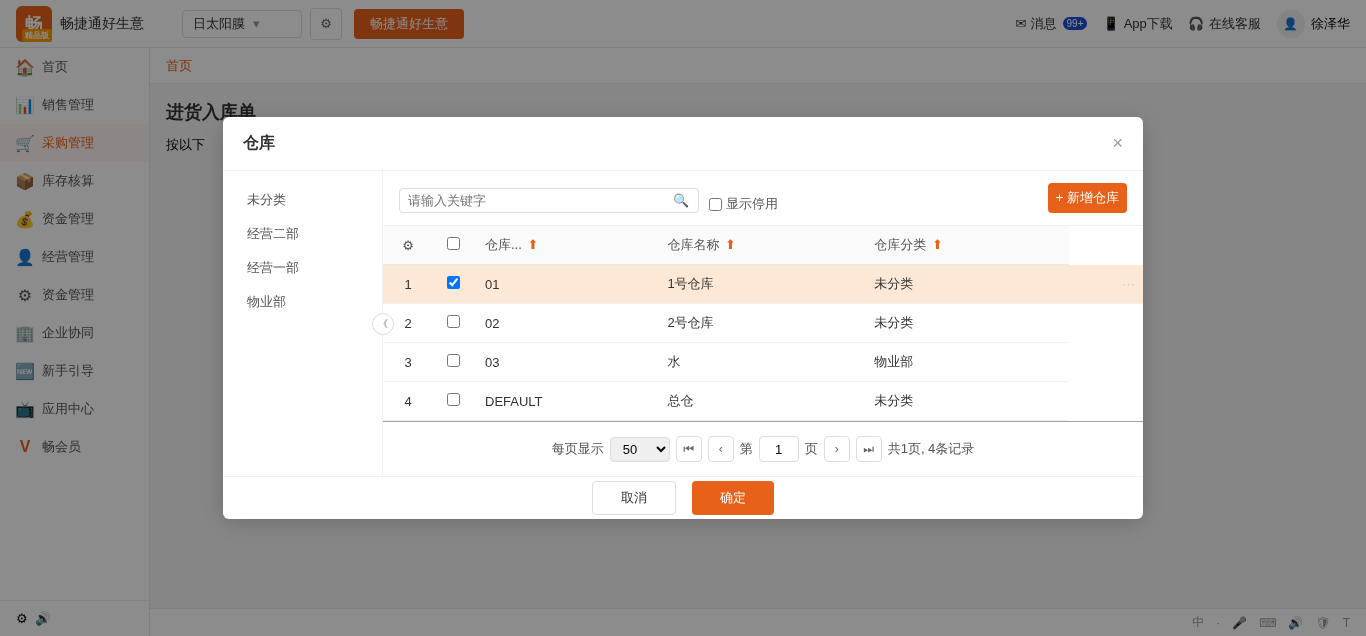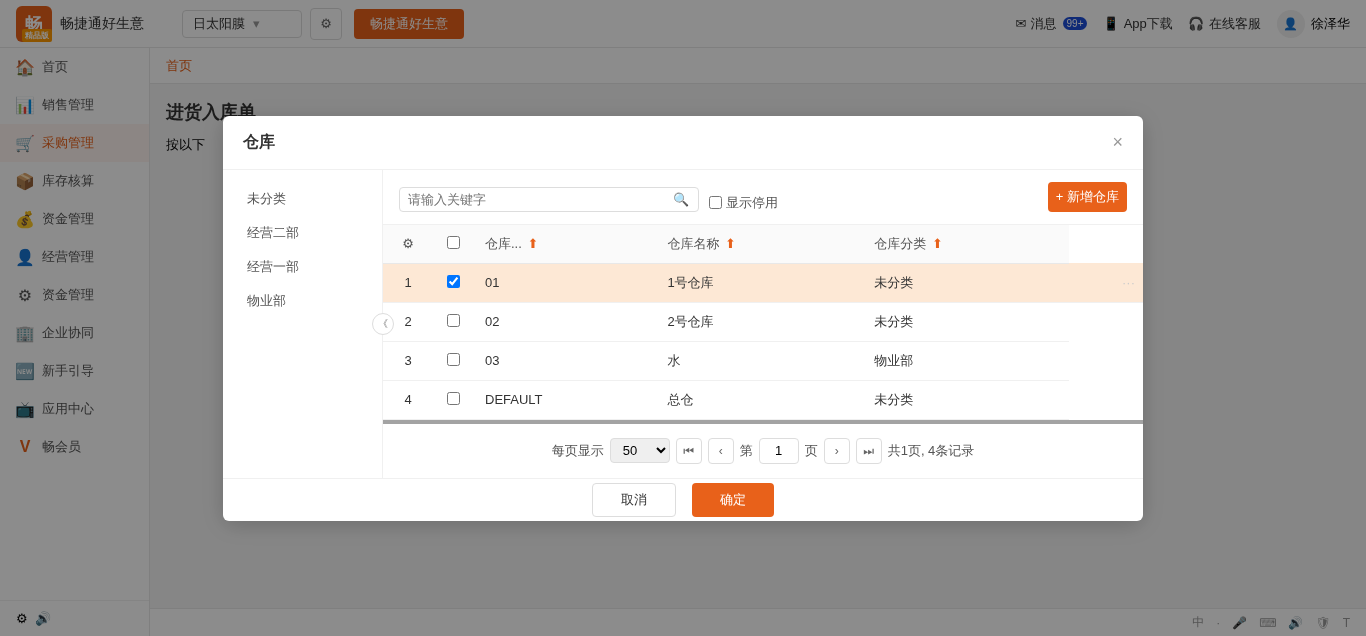--- a/index.html
+++ b/index.html
@@ -239,21 +239,21 @@
     .data-table tr.highlighted td { background: #fde8d5; }
     .data-table .th-gear { width: 50px; text-align: center; }
     .data-table .th-check { width: 40px; text-align: center; }
     .data-table .td-center { text-align: center; }
     .sort-icon { color: #e8611a; margin-left: 2px; }
 
     
     .pagination {
       display: flex; align-items: center; justify-content: center;
       gap: 6px; padding: 14px 16px;
-      border-top: 4px solid #a3a3a3;
+      border-top: 1px solid #a3a3a3;
     }
     .pagination .label { color: #555; font-size: 13px; }
     .page-size-select {
       border: 1px solid #ddd; border-radius: 4px;
       padding: 3px 8px; font-size: 13px; cursor: pointer;
     }
     .page-btn {
       width: 26px; height: 26px;
       border: 1px solid #ddd; border-radius: 4px;
       background: #fff; cursor: pointer;

